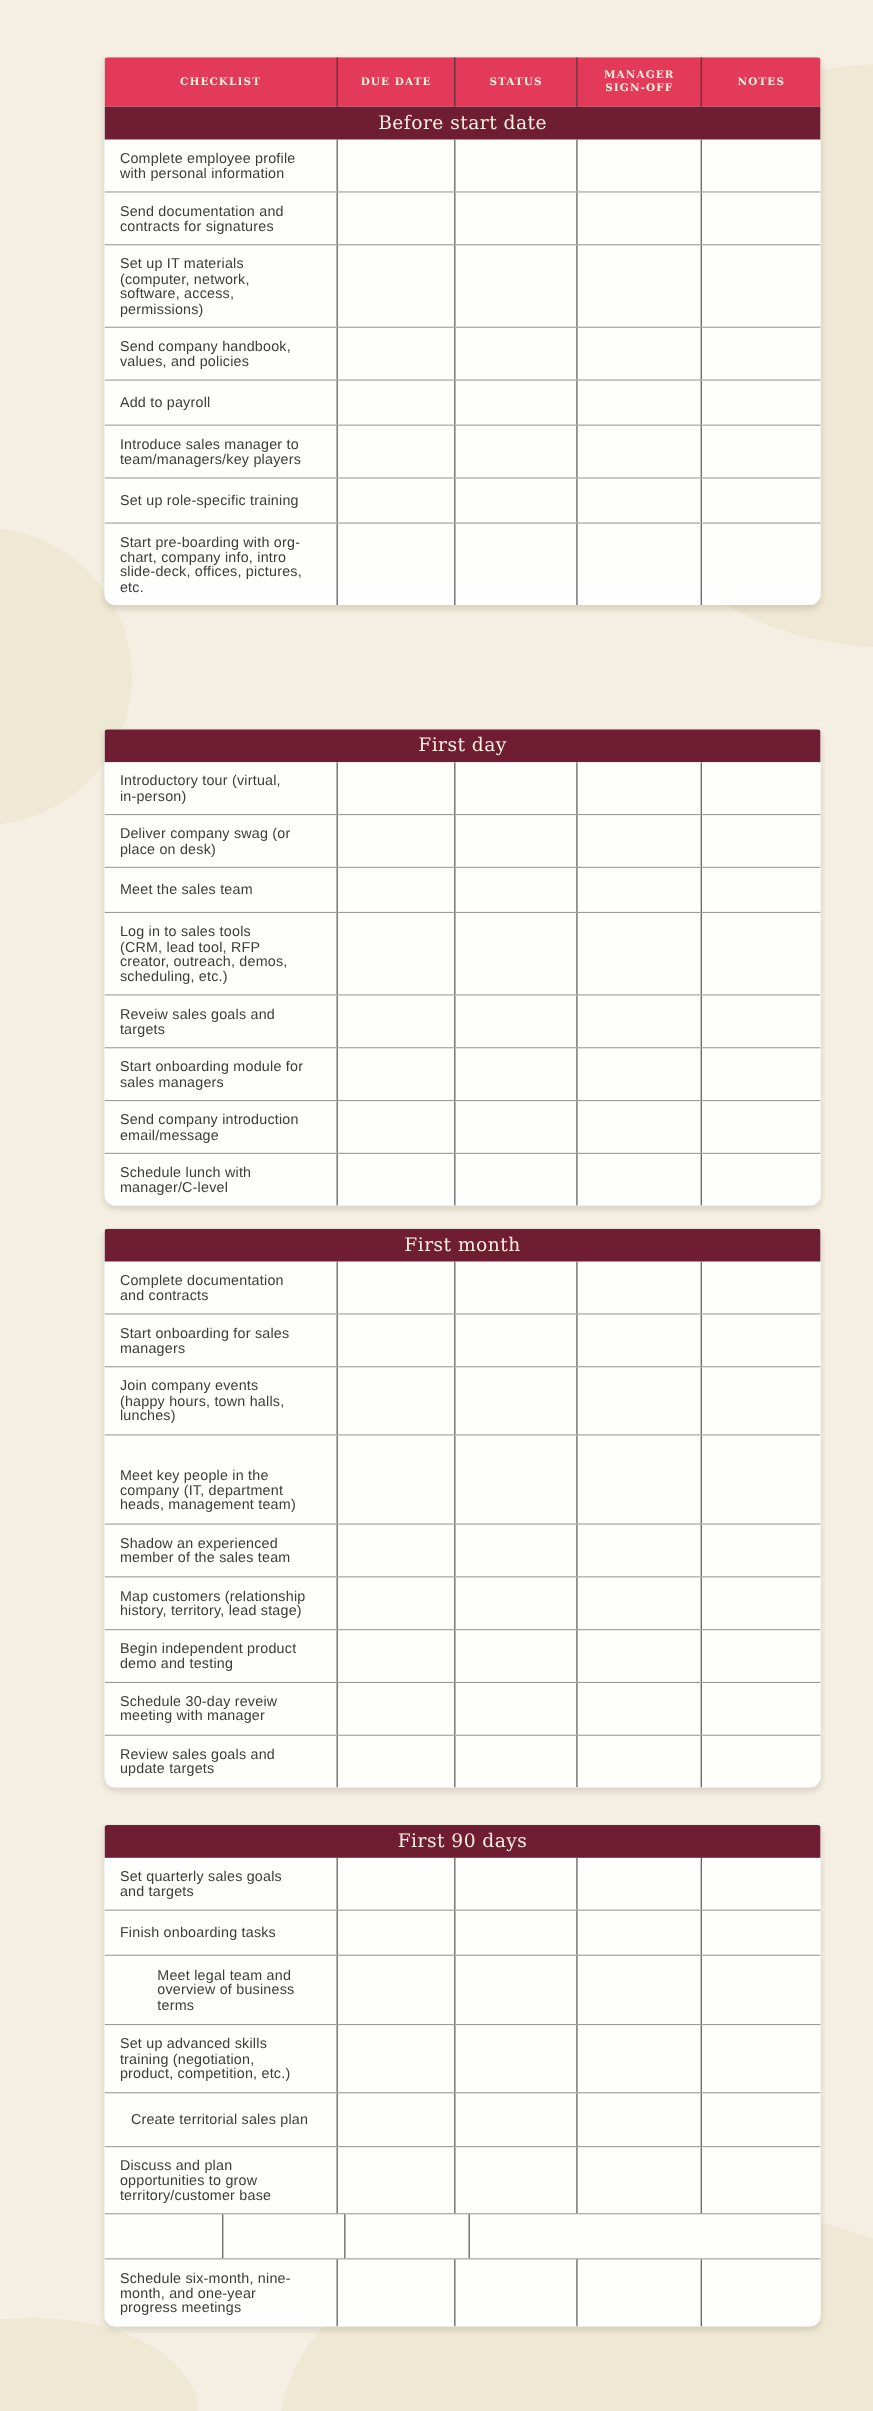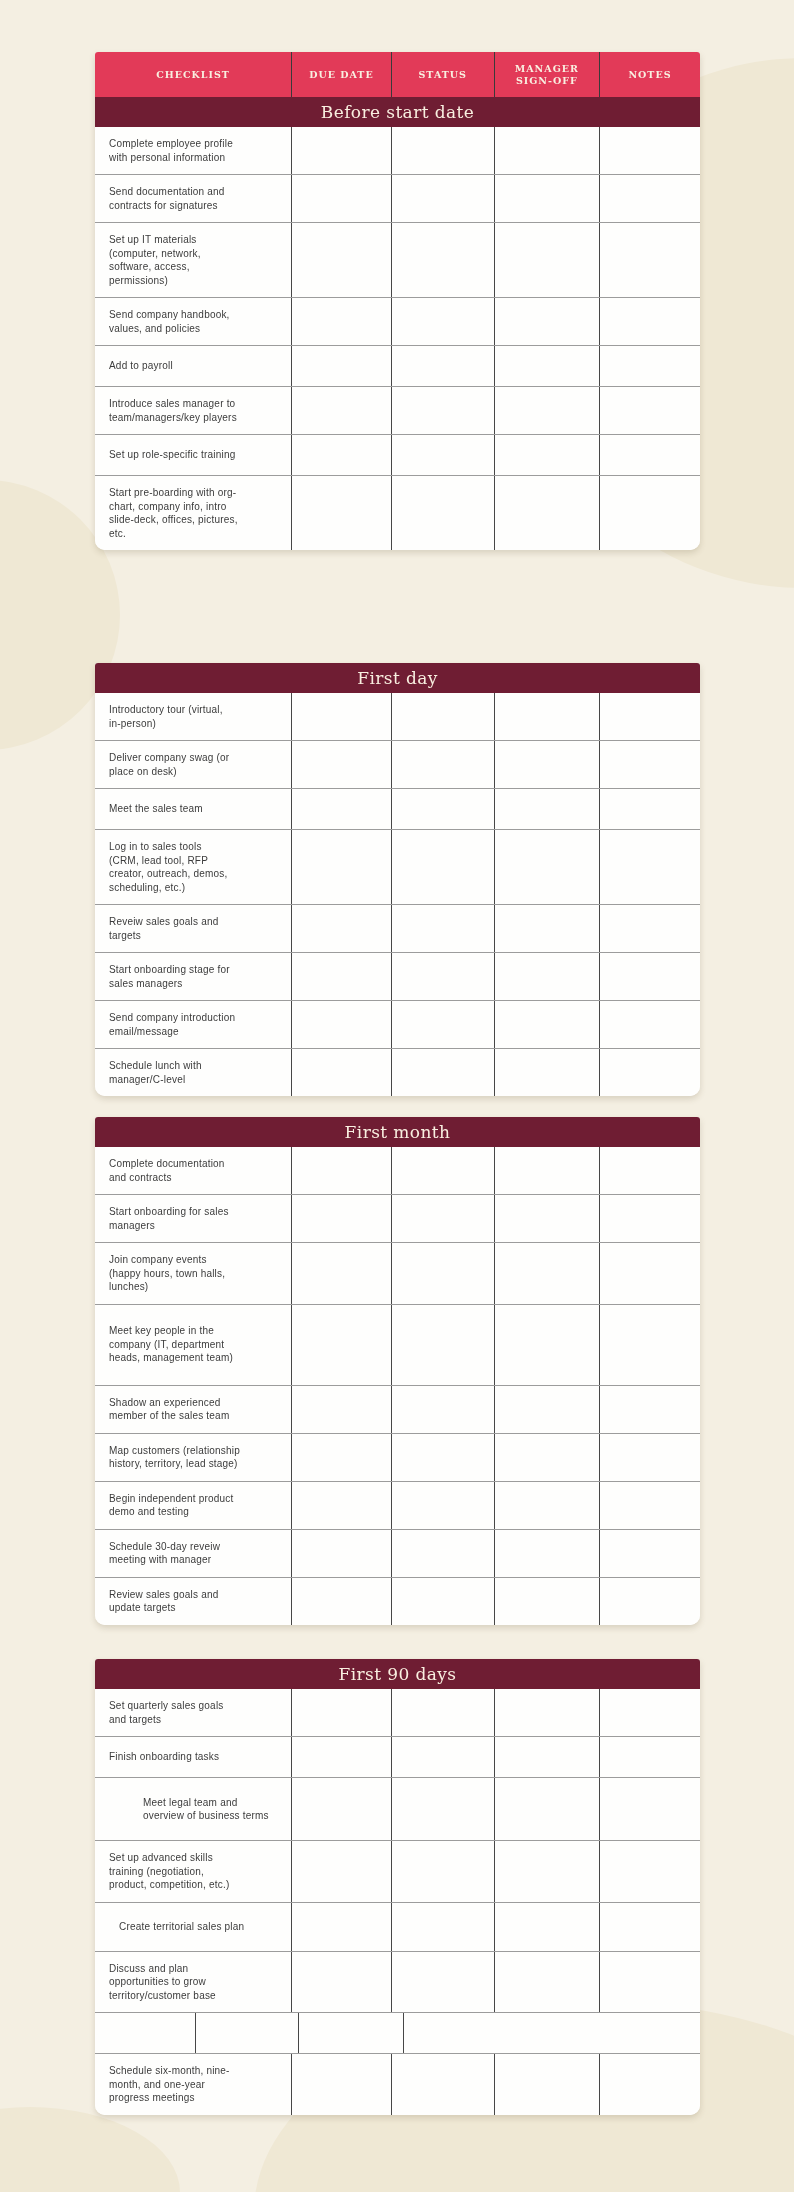--- a/index.html
+++ b/index.html
@@ -15,21 +15,21 @@
   
   .blob { position:absolute; background:#efe8d4; border-radius:50%; }
   .blob-top-right  { top:58px;  right:-290px; width:560px; height:530px; }
   .blob-left       { top:480px; left:-150px;  width:270px; height:270px; }
   .blob-bottom-right { bottom:-230px; right:-160px; width:700px; height:420px; }
   .blob-bottom-left  { bottom:-85px;  left:-120px;  width:300px; height:170px; }
 
   .content { position:absolute; left:95px; top:52px; width:605px; z-index:2; }
 
   .table-card {
-    position:absolute; left:0; width:605px;
+    position:absolute; left:0; width:651px;
     border-radius:3px 3px 10px 10px;
     overflow:hidden;
     box-shadow:0 3px 6px rgba(90,70,40,0.18);
     background:#fefefd;
   }
   #s0 { top:0; }
   #s1 { top:611px; }
   #s2 { top:1065px; }
   #s3 { top:1607px; }
 
@@ -65,34 +65,34 @@
   .t-row + .t-row { border-top:1.5px solid #9c9c9c; }
   .cell {
     display:flex; align-items:center;
     min-height:40px;
     padding:10px 14px;
     box-sizing:border-box;
   }
   .cell + .cell { border-left:1.5px solid #474747; }
   .task-cell {
     color:var(--task-text, #3b3b3b);
-    font-size:10px; line-height:13.5px; letter-spacing:0.2px;
+    font-size:13px; line-height:13.5px; letter-spacing:0.2px;
   }
   .task-text { white-space:pre-line; }
 
   
   .c0 { width:32.4%; }
   .c1 { width:16.5%; }
   .c2 { width:17.0%; }
   .c3 { width:17.4%; }
   .c4 { width:16.7%; }
 
   
   #s0 .t-row:nth-of-type(8) .cell { min-height:50px; }
-  #s2 .t-row:nth-of-type(4) .cell { min-height:80px; }
+  #s2 .t-row:nth-of-type(4) .cell { min-height:80px;align-items:flex-end; }
   #s3 .t-row:nth-of-type(3) .cell { min-height:62px;padding-left:48px; }
   #s3 .t-row:nth-of-type(5) .cell { min-height:48px;padding-left:24px; }
 </style>
 </head>
 <body>
 
 <div class="page">
   <div class="blob blob-top-right"></div>
   <div class="blob blob-left"></div>
   <div class="blob blob-bottom-right"></div>
@@ -246,21 +246,21 @@
               <span class="task-text">Reveiw sales goals and
 targets</span>
             </div>
             <div class="cell blank-cell c1"></div>
             <div class="cell blank-cell c2"></div>
             <div class="cell blank-cell c3"></div>
             <div class="cell blank-cell c4"></div>
           </div>
           <div class="t-row">
             <div class="cell task-cell c0">
-              <span class="task-text">Start onboarding stage for
+              <span class="task-text">Start onboarding module for
 sales managers</span>
             </div>
             <div class="cell blank-cell c1"></div>
             <div class="cell blank-cell c2"></div>
             <div class="cell blank-cell c3"></div>
             <div class="cell blank-cell c4"></div>
           </div>
           <div class="t-row">
             <div class="cell task-cell c0">
               <span class="task-text">Send company introduction

